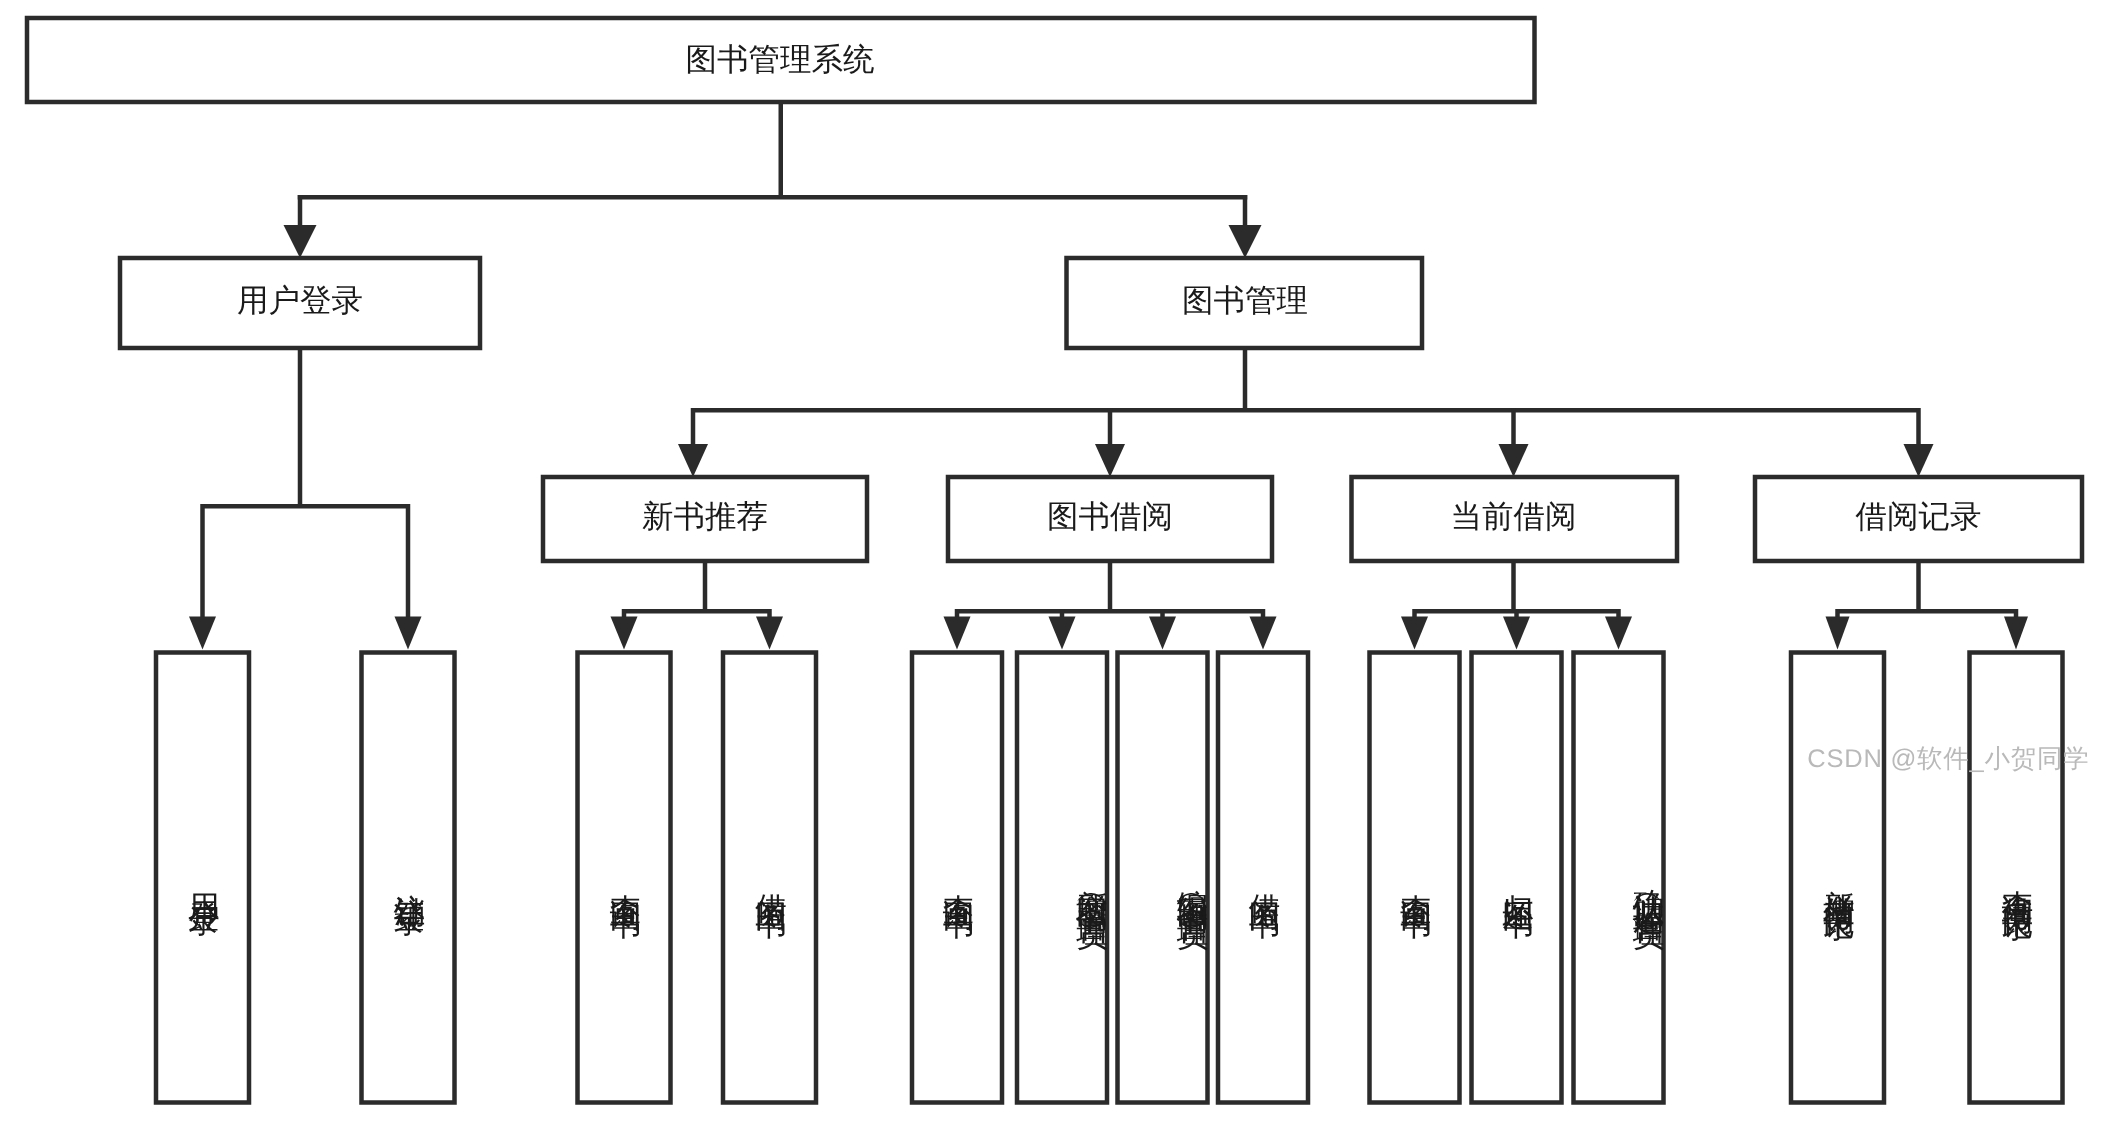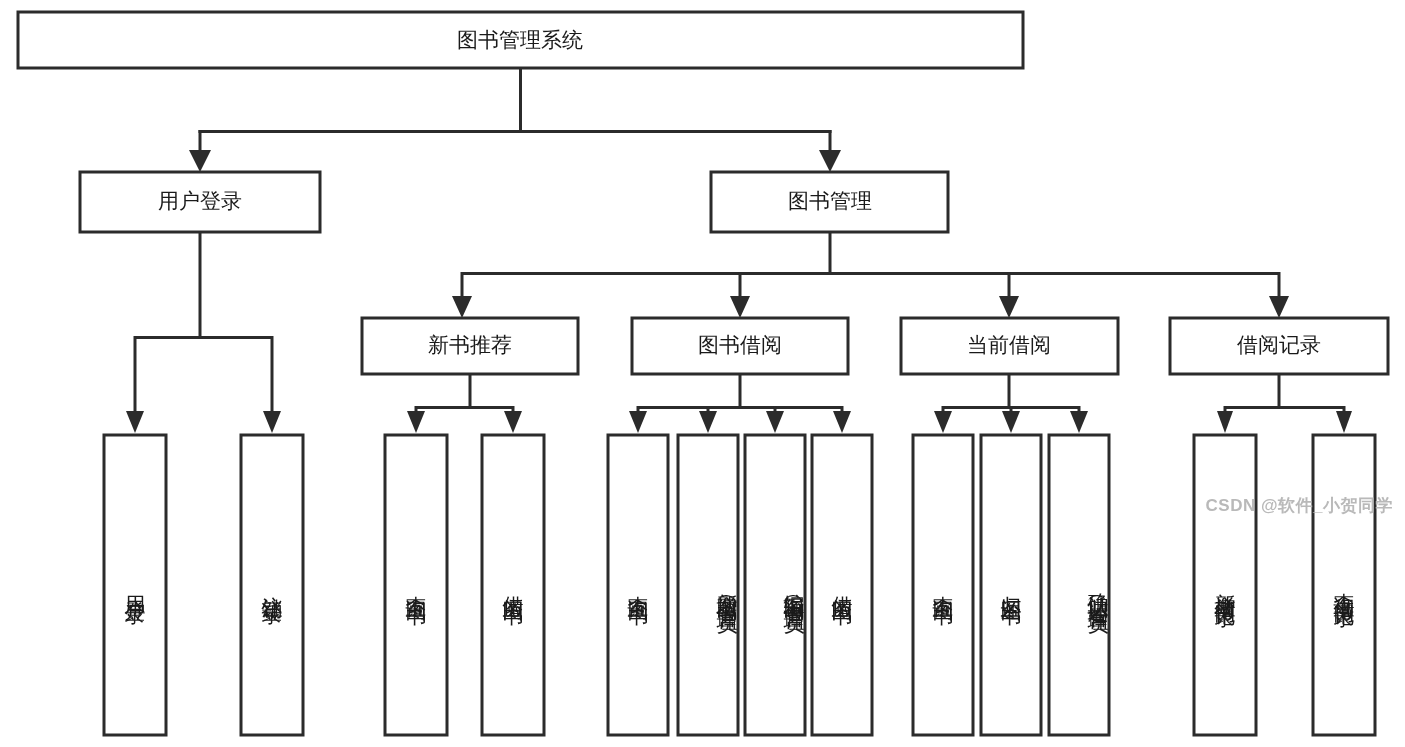--- a/index.html
+++ b/index.html
@@ -68,21 +68,20 @@
   }
   .watermark {
     position: absolute;
     right: 12px;
     bottom: 6px;
     font-family: "Liberation Sans", "DejaVu Sans", sans-serif;
     font-size: 17px;
     color: #b9b9b9;
     letter-spacing: 0.5px;
     white-space: nowrap;
-    font-weight: bold;
   }
 </style>
 </head>
 <body>
 
 <div id="diagram-root">
 
   <svg id="tree-svg" viewBox="0 0 1405 747" xmlns="http://www.w3.org/2000/svg">
 
     <g>

